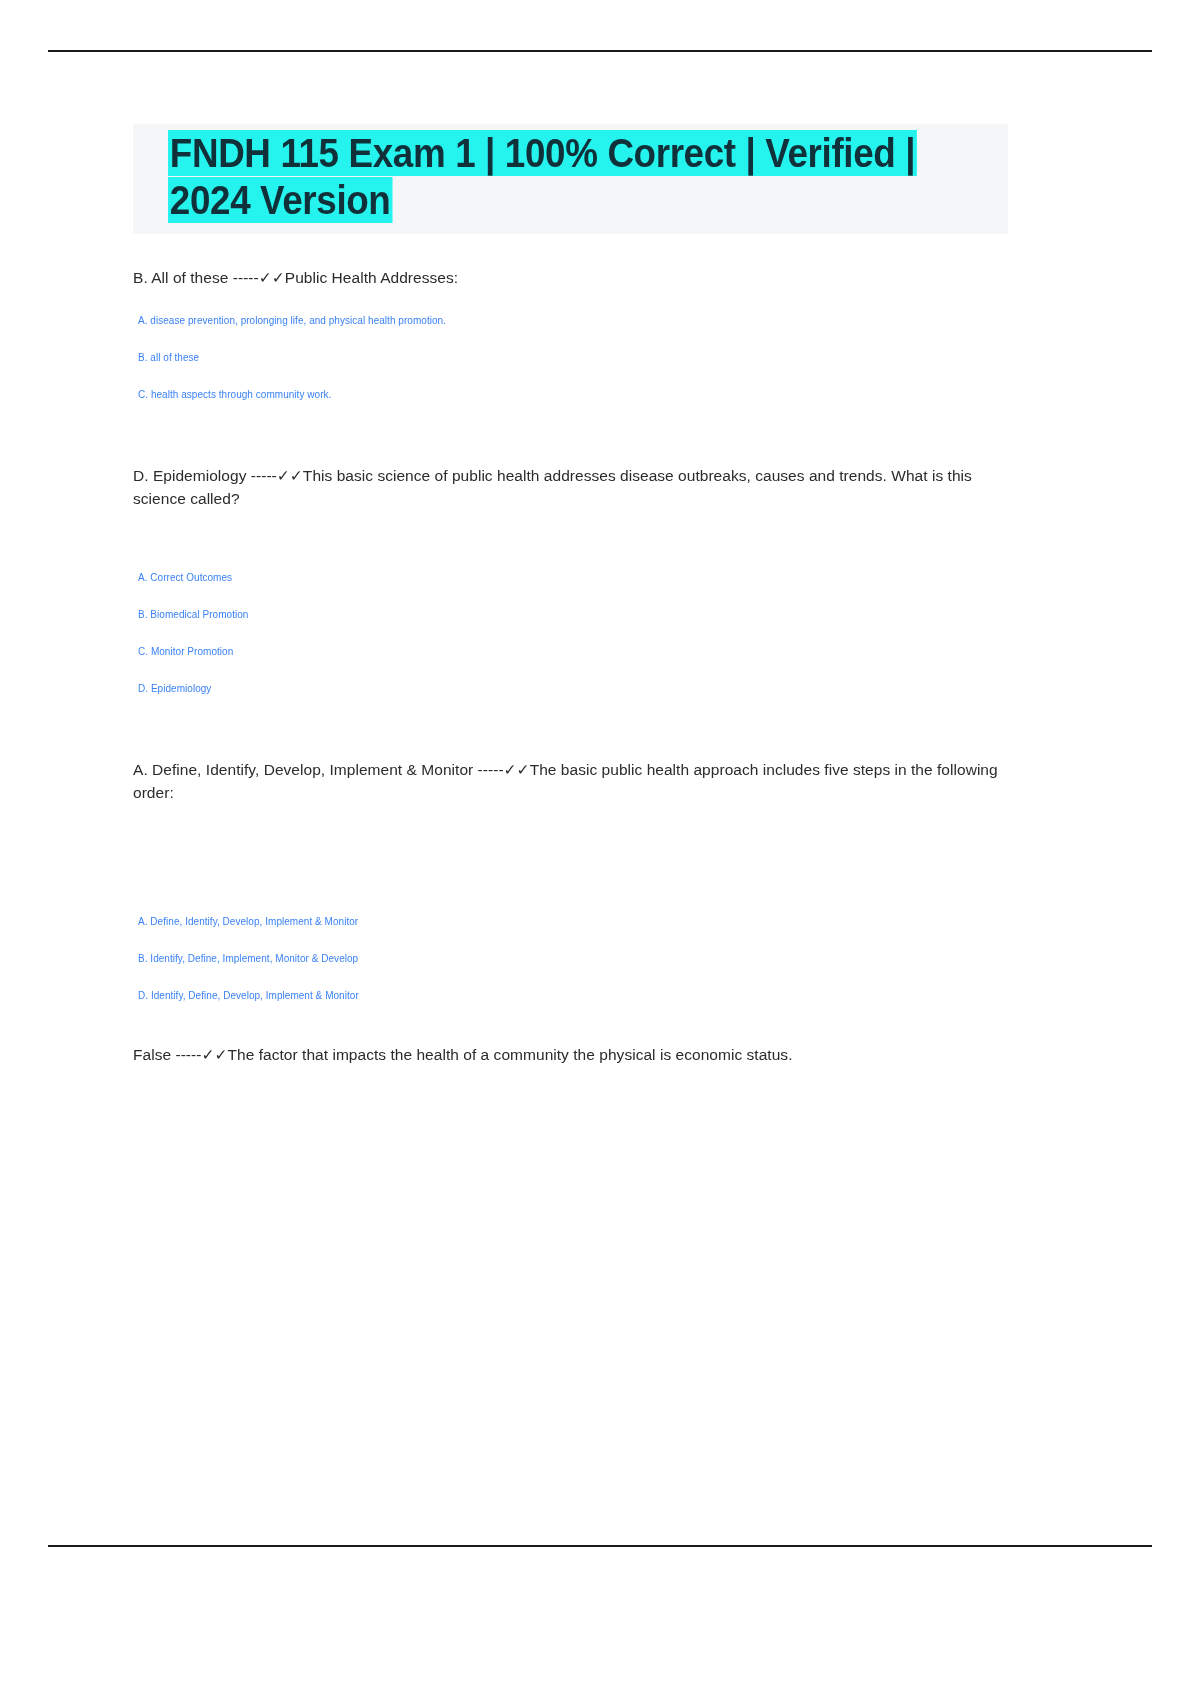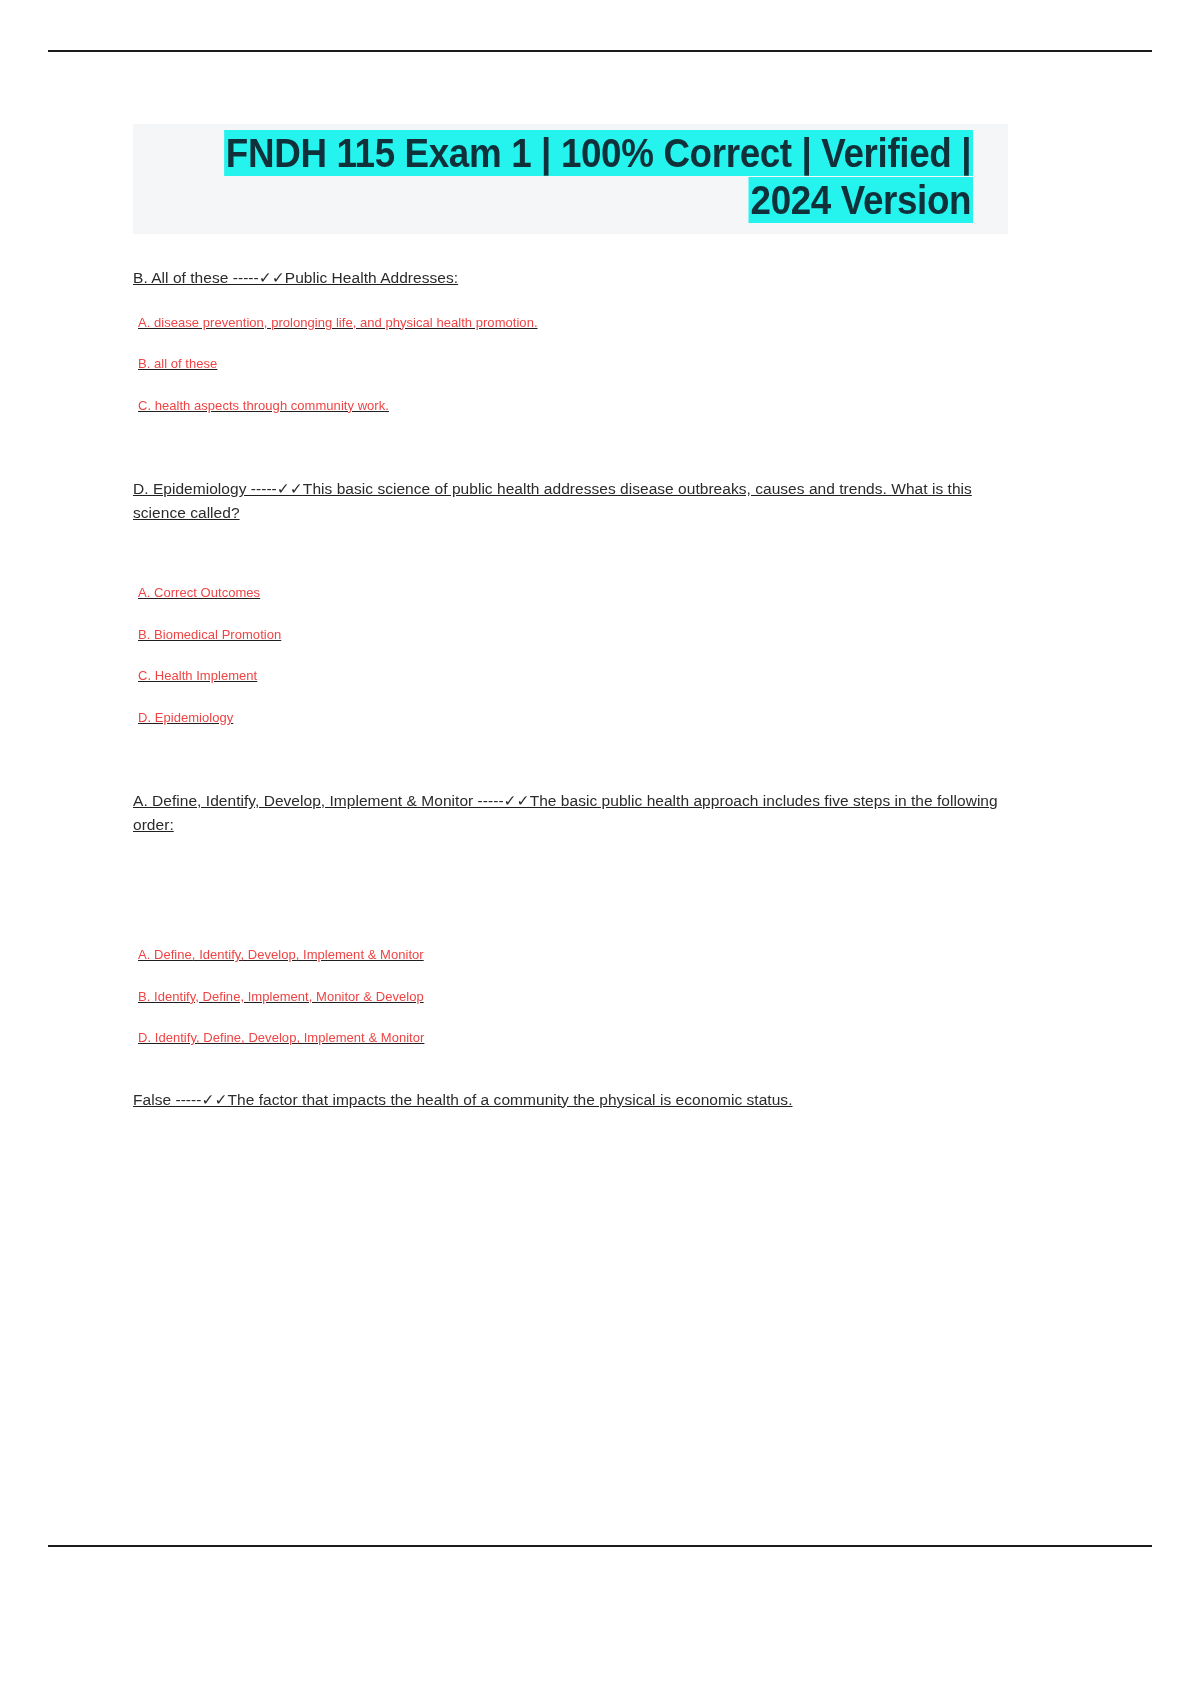--- a/index.html
+++ b/index.html
@@ -33,21 +33,21 @@
   }
   .rule-top    { top: 50px; }
   .rule-bottom { top: 1545px; }
 
   
   .title-block {
     position: absolute;
     left: 133px;
     top: 124px;
     width: 875px;
-    text-align: right;
+    text-align: left;
     background: #f4f6f8;
     padding: 6px 0 10px 0;
   }
   .title-line {
     font-family: "Liberation Sans", sans-serif;
     font-weight: bold;
     font-size: 40px;
     line-height: 1.18;
     letter-spacing: -0.4px;
     color: #10313a;
@@ -61,40 +61,39 @@
     box-decoration-break: clone;
     -webkit-box-decoration-break: clone;
   }
 
   
   .content {
     position: absolute;
     left: 133px;
     top: 266px;
     width: 875px;
-    text-decoration: underline;
   }
 
   .para {
     font-size: 15.5px;
     line-height: 1.52;
     color: #2b2b2b;
     margin: 0 0 23px 0;
     letter-spacing: 0.04px;
   }
 
   .options {
     margin: 0 0 0 0;
     padding: 0;
     list-style: none;
   }
   .options li {
-    font-size: 13px;
+    font-size: 10px;
     line-height: 1.5;
-    color: #ef4444;
+    color: #3b82f6;
     margin: 0 0 22px 0;
     padding-left: 5px;
     letter-spacing: 0.04px;
   }
 
   .gap-sm { height: 18px; }
   .gap-md { height: 40px; }
   .gap-lg { height: 86px; }
   .gap-xl { height: 36px; }
 </style>
@@ -122,21 +121,21 @@
     </div>
 
     <div class="gap-md"></div>
 
     <div>
       <p class="para">D. Epidemiology -----✓✓This basic science of public health addresses disease outbreaks, causes and trends. What is this science called?</p>
       <div class="gap-xl"></div>
       <ul class="options">
         <li>A. Correct Outcomes</li>
         <li>B. Biomedical Promotion</li>
-        <li>C. Health Implement</li>
+        <li>C. Monitor Promotion</li>
         <li>D. Epidemiology</li>
       </ul>
     </div>
 
     <div class="gap-md"></div>
 
     <div>
       <p class="para">A. Define, Identify, Develop, Implement &amp; Monitor -----✓✓The basic public health approach includes five steps in the following order:</p>
       <div class="gap-lg"></div>
       <ul class="options">

